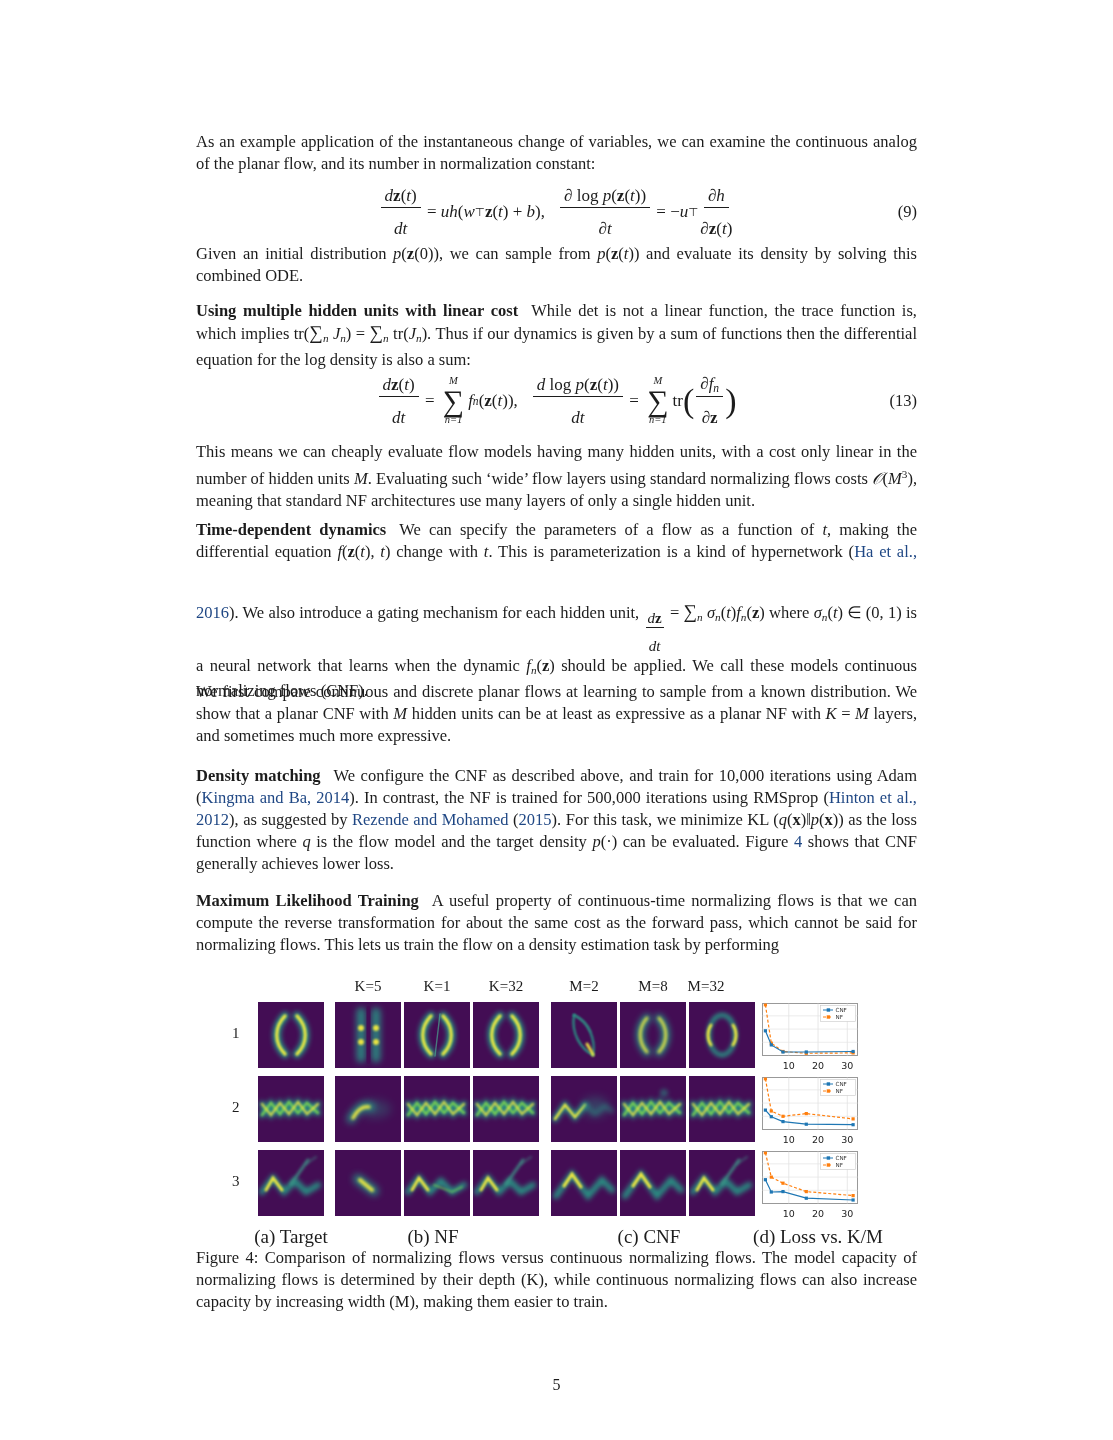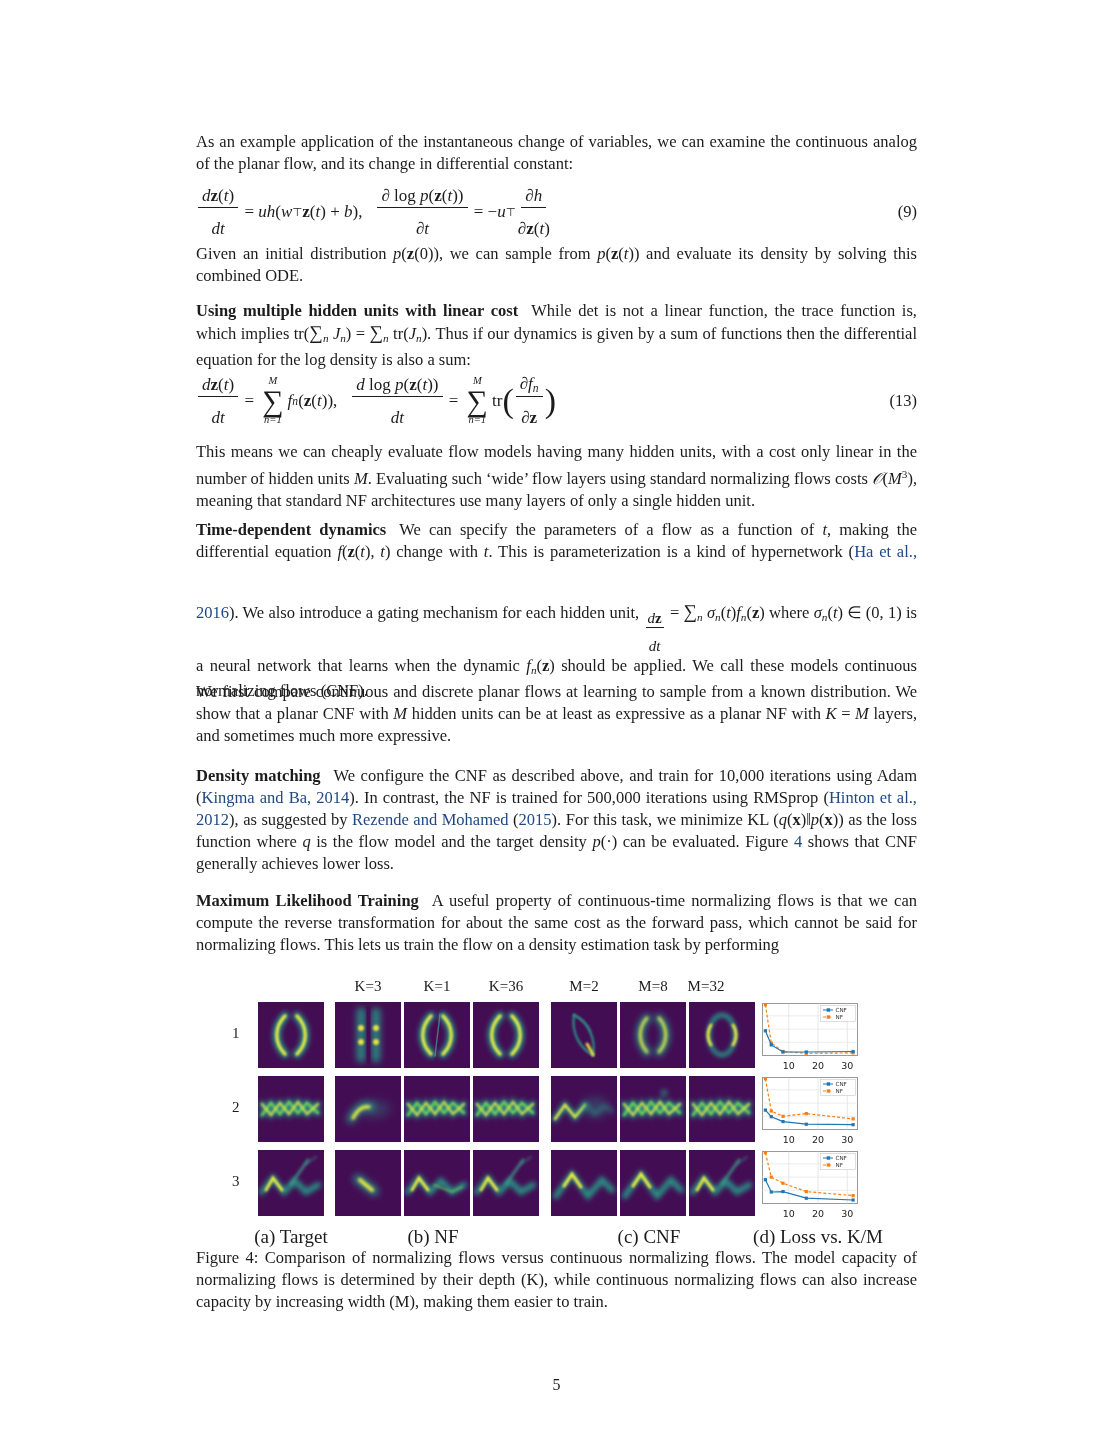--- a/index.html
+++ b/index.html
@@ -12,21 +12,21 @@
   .run.i{font-style:italic;}
   .run.b{font-weight:700;}
   .run.lead{font-weight:700;}
   .run.link{color:#1f4784;}
   .run.sub{font-size:68%;vertical-align:-0.25em;font-style:italic;}
   .run.sup{font-size:68%;vertical-align:0.5em;}
   .run.gap{display:inline-block;width:13px;}
   .run.sum-inline{font-size:115%;}
   .run.bigp{font-size:200%;font-weight:400;line-height:1;}
   .eqwrap{position:absolute;left:0;width:721px;}
-  .eqrow{display:flex;align-items:center;justify-content:flex-start;height:100%;font-size:17px;}
+  .eqrow{display:flex;align-items:center;justify-content:center;height:100%;font-size:17px;}
   .eqrow .run{white-space:pre;}
   .eqnum{position:absolute;right:0;top:50%;transform:translateY(-50%);font-size:16.5px;}
   .frac{display:inline-flex;flex-direction:column;align-items:center;margin:0 2px;vertical-align:middle;}
   .fn{border-bottom:1.1px solid #1c1c1c;padding:0 4px 1px 4px;line-height:1.15;white-space:pre;text-align:center;}
   .fd{padding-top:11px;line-height:1.15;white-space:pre;text-align:center;}
   .frac.small{font-size:10.5px;vertical-align:-0.35em;}
   .frac.small .fn{padding:0 2px 0 2px;margin-top:48px;}
   .para .frac{font-size:15px;}
   .para .frac .fn,.para .frac .fd{line-height:1.05;}
   .sum{display:inline-flex;flex-direction:column;align-items:center;margin:0 4px;line-height:1;}
@@ -45,21 +45,21 @@
   .subcap{position:absolute;top:248px;transform:translateX(-50%);font-size:19px;white-space:nowrap;}
   .caption{font-size:16.5px;line-height:22px;text-align:justify;}
   .pagenum{position:absolute;left:0;top:1376px;width:1113px;text-align:center;font-size:16px;}
 </style>
 </head>
 <body>
 
 <div class="page">
   <div class="content">
 
-    <p class="block para" style="top:131px"><span class="run">As an example application of the instantaneous change of variables, we can examine the continuous analog of the planar flow, and its change in differential constant:</span></p>
+    <p class="block para" style="top:131px"><span class="run">As an example application of the instantaneous change of variables, we can examine the continuous analog of the planar flow, and its number in normalization constant:</span></p>
 
     <div class="block eqwrap" style="top:183px;height:58px">
       <div class="eqrow">
           <span class="frac">
             <span class="fn"><span class="run i">d</span><span class="run b">z</span><span class="run">(</span><span class="run i">t</span><span class="run">)</span></span>
             <span class="fd"><span class="run i">dt</span></span>
           </span>
           <span class="run"> = </span>
           <span class="run i">uh</span>
           <span class="run">(</span>
@@ -140,23 +140,23 @@
         </span><span class="run"> = </span><span class="run sum-inline">∑</span><span class="run sub">n</span><span class="run i"> σ</span><span class="run sub">n</span><span class="run">(</span><span class="run i">t</span><span class="run">)</span><span class="run i">f</span><span class="run sub">n</span><span class="run">(</span><span class="run b">z</span><span class="run">)</span><span class="run"> where </span><span class="run i">σ</span><span class="run sub">n</span><span class="run">(</span><span class="run i">t</span><span class="run">) ∈ (0, 1)</span><span class="run"> is a neural network that learns when the dynamic </span><span class="run i">f</span><span class="run sub">n</span><span class="run">(</span><span class="run b">z</span><span class="run">)</span><span class="run"> should be applied. We call these models continuous normalizing flows (CNF).</span></p>
 
 
     <p class="block para" style="top:681px"><span class="run">We first compare continuous and discrete planar flows at learning to sample from a known distribution. We show that a planar CNF with </span><span class="run i">M</span><span class="run"> hidden units can be at least as expressive as a planar NF with </span><span class="run i">K</span><span class="run"> = </span><span class="run i">M</span><span class="run"> layers, and sometimes much more expressive.</span></p>
 
     <p class="block para" style="top:765px"><span class="run lead">Density matching</span><span class="run gap"></span><span class="run">We configure the CNF as described above, and train for 10,000 iterations using Adam (</span><span class="run link">Kingma and Ba, 2014</span><span class="run">). In contrast, the NF is trained for 500,000 iterations using RMSprop (</span><span class="run link">Hinton et al., 2012</span><span class="run">), as suggested by </span><span class="run link">Rezende and Mohamed</span><span class="run"> (</span><span class="run link">2015</span><span class="run">). For this task, we minimize KL (</span><span class="run i">q</span><span class="run">(</span><span class="run b">x</span><span class="run">)‖</span><span class="run i">p</span><span class="run">(</span><span class="run b">x</span><span class="run">))</span><span class="run"> as the loss function where </span><span class="run i">q</span><span class="run"> is the flow model and the target density </span><span class="run i">p</span><span class="run">(·)</span><span class="run"> can be evaluated. Figure </span><span class="run link">4</span><span class="run"> shows that CNF generally achieves lower loss.</span></p>
 
     <p class="block para" style="top:890px"><span class="run lead">Maximum Likelihood Training</span><span class="run gap"></span><span class="run">A useful property of continuous-time normalizing flows is that we can compute the reverse transformation for about the same cost as the forward pass, which cannot be said for normalizing flows. This lets us train the flow on a density estimation task by performing</span></p>
 
     <div class="block figure" style="top:978px">
-      <span class="colhead" style="left:172px">K=3</span>
+      <span class="colhead" style="left:172px">K=5</span>
       <span class="colhead" style="left:241px">K=1</span>
-      <span class="colhead" style="left:310px">K=36</span>
+      <span class="colhead" style="left:310px">K=32</span>
       <span class="colhead" style="left:388px">M=2</span>
       <span class="colhead" style="left:457px">M=8</span>
       <span class="colhead" style="left:510px">M=32</span>
 
       <span class="rowlab" style="top:47px">1</span>
       <span class="rowlab" style="top:121px">2</span>
       <span class="rowlab" style="top:195px">3</span>
 
       <div class="dens" style="left:62px;top:24px">
           <svg width="66" height="66" viewBox="0 0 66 66">

